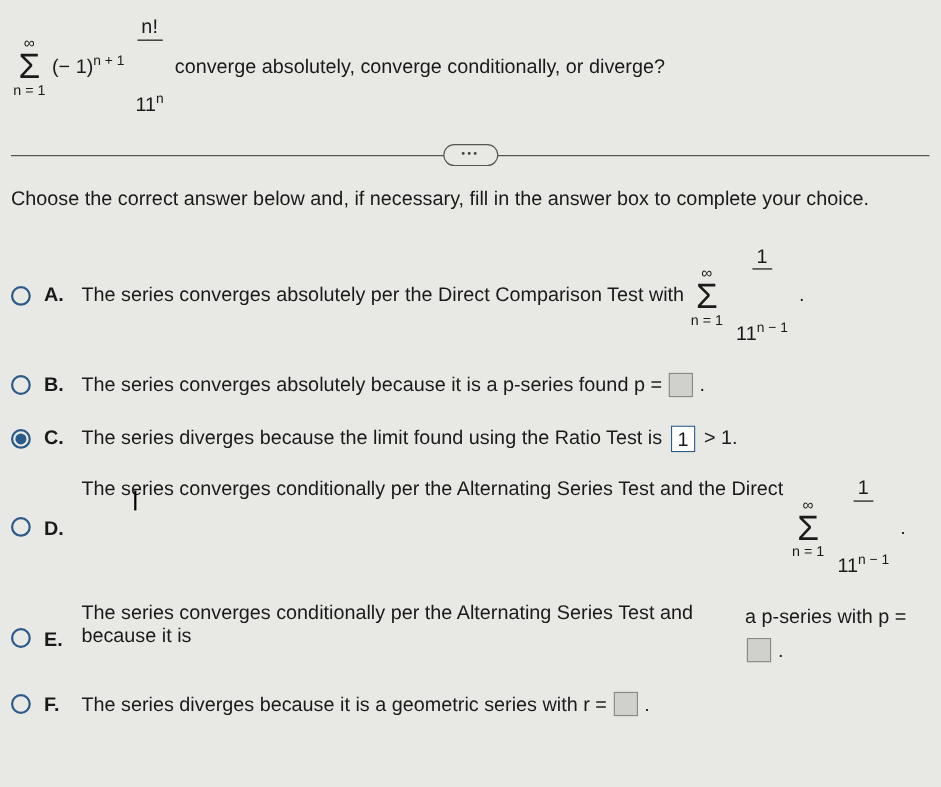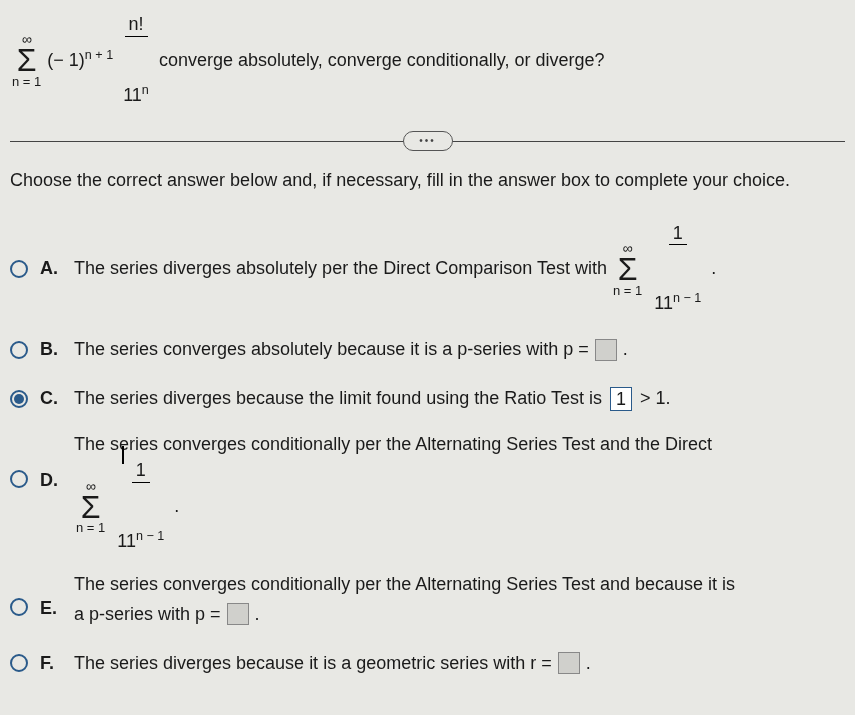--- a/index.html
+++ b/index.html
@@ -154,21 +154,21 @@
     }
     .choice-multiline {
       display: flex;
       align-items: flex-start;
       gap: 12px;
     }
     .choice-multiline .radio { margin-top: 36px; }
     .choice-multiline .letter { margin-top: 36px; }
     .choice-e .radio { margin-top: 24px; }
     .choice-e .letter { margin-top: 24px; }
-    .multiline-content { display: flex; flex-direction: column; gap: 6px; }
+    .multiline-content { display: flex; flex-direction: row; gap: 6px; }
     .cursor-mark {
       position: relative;
     }
     .cursor-mark::after {
       content: "";
       position: absolute;
       left: 48px;
       top: 12px;
       width: 2px;
       height: 18px;
@@ -198,39 +198,39 @@
 </div>
 
 <div class="instructions">Choose the correct answer below and, if necessary, fill in the answer box to complete your choice.</div>
 
 <div class="choices">
 
   <div class="choice">
     <span class="radio"></span>
     <span class="letter">A.</span>
     <span class="choice-text">
-      <span>The series diverges absolutely per the Direct Comparison Test with</span>
+      <span>The series converges absolutely per the Direct Comparison Test with</span>
       <span class="math-sigma">
         <span class="top">∞</span>
         <span class="sigma">Σ</span>
         <span class="bottom">n = 1</span>
       </span>
       <span class="frac">
         <span class="num">1</span>
         <span class="den"><span>11</span><sup>n − 1</sup></span>
       </span>
       <span>.</span>
     </span>
   </div>
 
   <div class="choice">
     <span class="radio"></span>
     <span class="letter">B.</span>
     <span class="choice-text">
-      <span>The series converges absolutely because it is a p-series with p =</span>
+      <span>The series converges absolutely because it is a p-series found p =</span>
       <span class="answer-box"></span>
       <span>.</span>
     </span>
   </div>
 
   <div class="choice">
     <span class="radio selected"></span>
     <span class="letter">C.</span>
     <span class="choice-text">
       <span>The series diverges because the limit found using the Ratio Test is</span>

